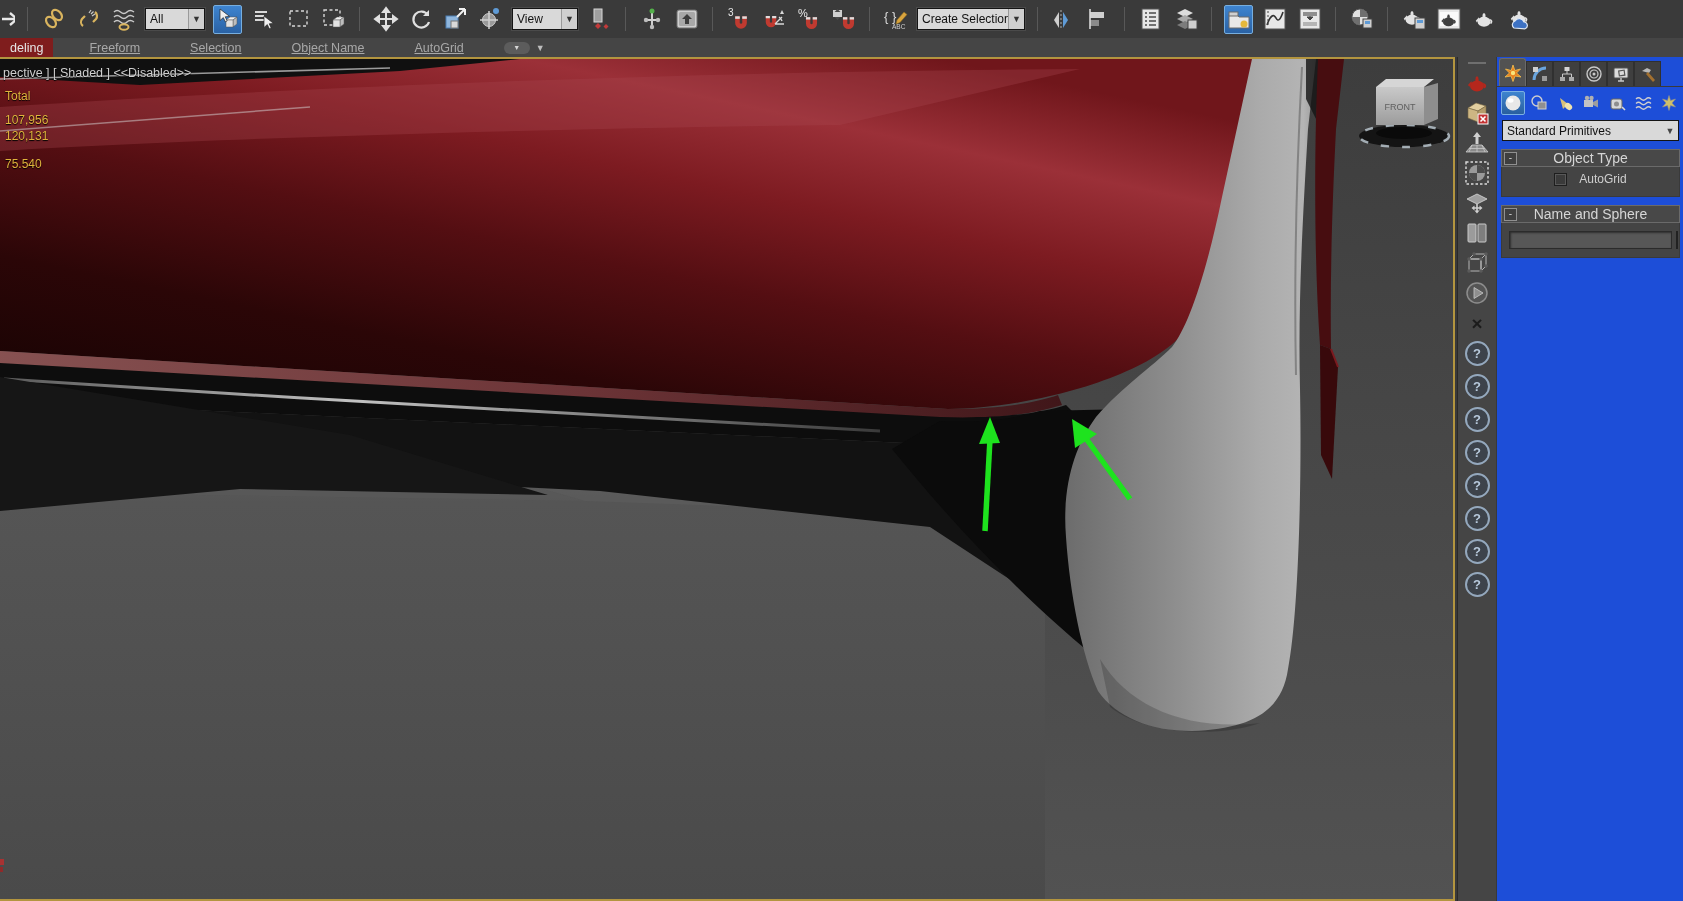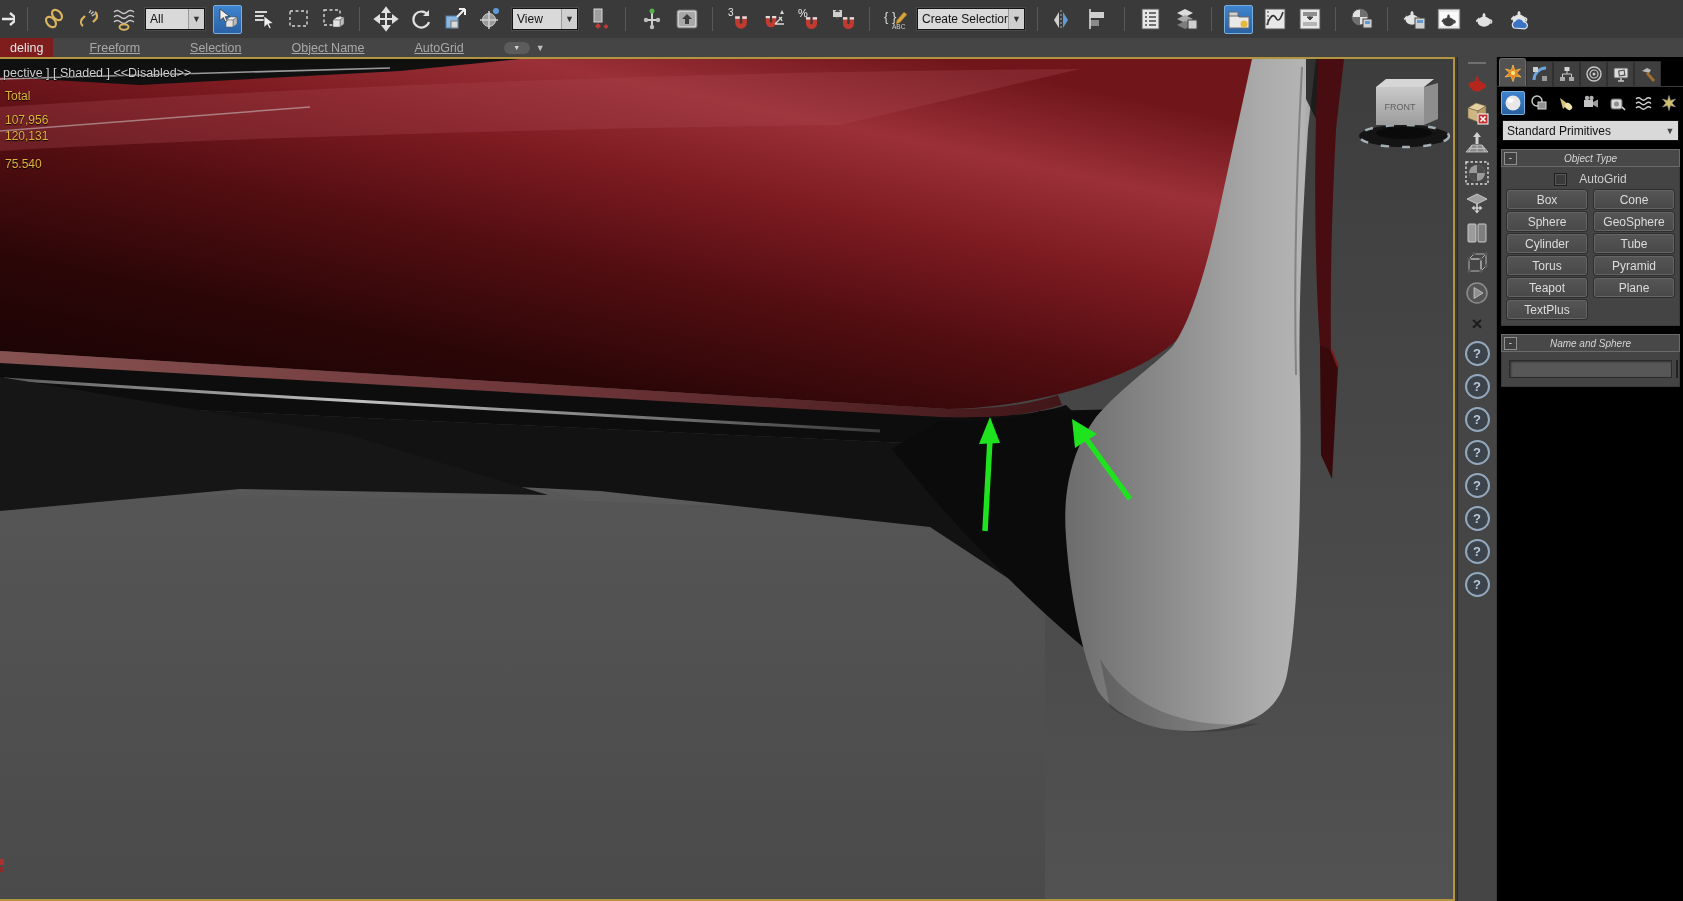--- a/index.html
+++ b/index.html
@@ -35,36 +35,36 @@
   .vst{position:absolute;left:0;white-space:nowrap;}
   
   .rightArea{position:absolute;left:1457px;top:57px;width:226px;height:844px;background:#454545;border-left:1px solid #2a2a2a;}
   .vstrip{position:absolute;left:0;top:0;width:38px;height:100%;display:flex;flex-direction:column;align-items:center;border-right:1px solid #393939;}
   .vs-handle{width:18px;height:2px;background:#6f6f6f;margin:5px 0 4px 0;}
   .vs{width:28px;height:28px;display:flex;align-items:center;justify-content:center;margin:1px 0;}
   .vs-x{font-size:19px;font-weight:bold;color:#1c1c1c;margin:6px 0 4px 0;line-height:1;}
   .help{width:21px;height:21px;border-radius:50%;border:2px solid #94a8bd;color:#b7c9dc;background:#3d434b;
         font-size:13px;font-weight:bold;display:flex;align-items:center;justify-content:center;margin:4px 0;}
   
-  .cmdpanel{position:absolute;left:39px;top:0;width:187px;height:100%;background:#000000;}
+  .cmdpanel{position:absolute;left:39px;top:0;width:187px;height:100%;background:#1d4ed8;}
   .ptabs{display:flex;height:29px;align-items:flex-end;padding-left:2px;border-bottom:1px solid #3a3a3a;}
   .ptab{width:27px;height:25px;display:flex;align-items:center;justify-content:center;background:#3f3f3f;
         border:1px solid #303030;border-bottom:none;box-sizing:border-box;}
   .ptab.active{background:#525252;height:28px;border-color:#6a6a6a;border-radius:3px 3px 0 0;}
   .pcats{display:flex;height:27px;align-items:center;padding-left:4px;gap:2px;margin-top:2px;}
   .pcat{width:24px;height:24px;display:flex;align-items:center;justify-content:center;border-radius:2px;}
   .pcat.active{background:linear-gradient(#3e84cf,#295f9f);border:1px solid #7bb0e2;box-sizing:border-box;}
   .pcombo{margin:4px 5px 0 5px;height:19px;background:#d9d9d9;border:1px solid #141414;display:flex;align-items:center;color:#111;font-size:12px;}
   .pcombo .cv{flex:1;padding-left:4px;}
   .pcombo .chev{width:16px;color:#444;font-size:9px;text-align:center;}
   .rollout{margin:8px 4px 0 4px;}
   .roll-head{height:16px;background:#484848;border:1px solid #6a6a6a;display:flex;align-items:center;position:relative;}
   .roll-minus{position:absolute;left:2px;top:2px;width:11px;height:11px;border:1px solid #909090;color:#d0d0d0;
               font-size:10px;line-height:9px;text-align:center;background:#3f3f3f;}
-  .roll-title{flex:1;text-align:center;font-size:10px;color:#d6d6d6;font-style:italic;}
+  .roll-title{flex:1;text-align:center;font-size:14px;color:#d6d6d6;}
   .roll-body{border:1px solid #3a3a3a;border-top:none;background:#444;padding:4px 5px 6px 5px;}
   .agrow{display:flex;align-items:center;justify-content:center;gap:12px;height:16px;margin-bottom:3px;}
   .cbx{width:11px;height:11px;background:#3a3a3a;border:1px solid #1e1e1e;box-shadow:inset 0 0 0 1px #585858;}
   .aglabel{font-size:12px;color:#cfcfcf;}
   .btngrid{display:grid;grid-template-columns:1fr 1fr;column-gap:7px;row-gap:3px;}
   .pbtn{height:17px;background:linear-gradient(#555,#494949);border:1px solid #646464;outline:1px solid #2e2e2e;
         border-radius:2px;color:#dcdcdc;font-size:12px;display:flex;align-items:center;justify-content:center;}
   .ncrow{display:flex;align-items:center;gap:4px;padding:4px 2px 2px 2px;}
   .nameField{flex:1;height:16px;background:#575757;border:1px solid #2b2b2b;box-shadow:inset 1px 1px 2px #2f2f2f;
              color:#ddd;font-size:12px;padding:0 3px;font-family:"Liberation Sans",sans-serif;}
@@ -666,33 +666,20 @@
       <div class="rollout">
         <div class="roll-head">
           <span class="roll-minus">-</span>
           <span class="roll-title">Object Type</span>
         </div>
         <div class="roll-body">
           <div class="agrow">
             <span class="cbx"></span>
             <span class="aglabel">AutoGrid</span>
           </div>
-          <div class="btngrid">
-            <div class="pbtn">Box</div>
-            <div class="pbtn">Cone</div>
-            <div class="pbtn">Sphere</div>
-            <div class="pbtn">GeoSphere</div>
-            <div class="pbtn">Cylinder</div>
-            <div class="pbtn">Tube</div>
-            <div class="pbtn">Torus</div>
-            <div class="pbtn">Pyramid</div>
-            <div class="pbtn">Teapot</div>
-            <div class="pbtn">Plane</div>
-            <div class="pbtn">TextPlus</div>
-          </div>
         </div>
       </div>
 
       <div class="rollout">
         <div class="roll-head">
           <span class="roll-minus">-</span>
           <span class="roll-title">Name and Sphere</span>
         </div>
         <div class="roll-body">
           <div class="ncrow">

